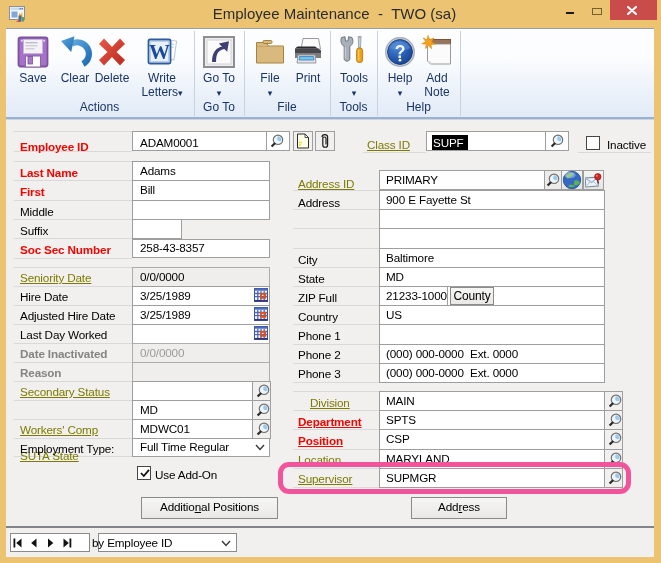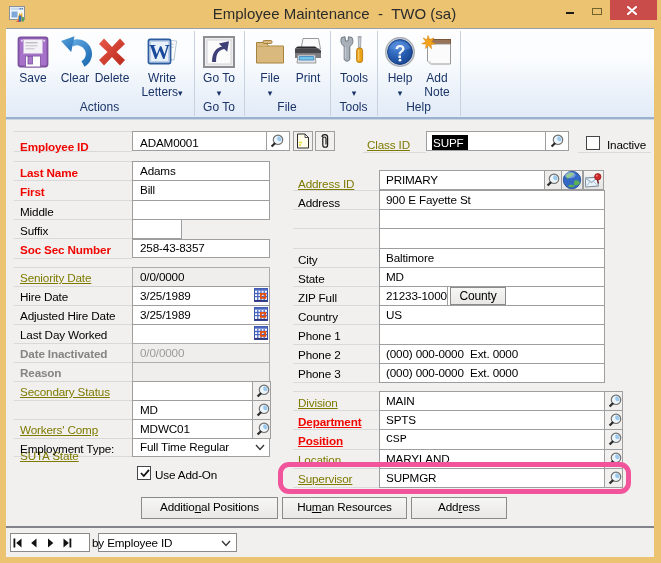--- a/index.html
+++ b/index.html
@@ -366,48 +366,48 @@
   <div class="lbl" style="left:298px;top:252px;">City</div>
   <div class="f" style="left:379px;top:248px;width:226px;height:20px;"></div>
   <div class="t" style="left:386px;top:251px;">Baltimore</div>
   <div class="lbl" style="left:298px;top:271px;">State</div>
   <div class="f" style="left:379px;top:267px;width:226px;height:20px;"></div>
   <div class="t" style="left:386px;top:270px;">MD</div>
   <div class="lbl" style="left:298px;top:290px;">ZIP Full</div>
   <div class="f" style="left:379px;top:286px;width:226px;height:20px;"></div>
   <div class="t" style="left:386px;top:289px;">21233-1000</div>
   <div class="abs" style="left:447px;top:286px;width:1px;height:20px;background:#9E9E9E;"></div>
-  <div class="btn" style="left:450px;top:287px;width:56px;height:18px;line-height:16px;font-size:12px;">County</div>
+  <div class="btn" style="left:450px;top:287px;width:44px;height:18px;line-height:16px;font-size:12px;">County</div>
   <div class="lbl" style="left:298px;top:309px;">Country</div>
   <div class="f" style="left:379px;top:305px;width:226px;height:20px;"></div>
   <div class="t" style="left:386px;top:308px;">US</div>
   <div class="lbl" style="left:298px;top:328px;">Phone 1</div>
   <div class="f" style="left:379px;top:324px;width:226px;height:21px;"></div>
   <div class="lbl" style="left:298px;top:347px;">Phone 2</div>
   <div class="f" style="left:379px;top:344px;width:226px;height:20px;"></div>
   <div class="t" style="left:386px;top:347px;">(000) 000-0000&nbsp; Ext. 0000</div>
   <div class="lbl" style="left:298px;top:366px;">Phone 3</div>
   <div class="f" style="left:379px;top:363px;width:226px;height:20px;"></div>
   <div class="t" style="left:386px;top:366px;">(000) 000-0000&nbsp; Ext. 0000</div>
 
   <div class="ln" style="left:293px;top:391px;width:86px;"></div>
   <div class="ln" style="left:293px;top:410px;width:86px;"></div>
   <div class="ln" style="left:293px;top:429px;width:86px;"></div>
   <div class="ln" style="left:293px;top:449px;width:86px;"></div>
   <div class="ln" style="left:293px;top:468px;width:86px;"></div>
   <div class="ln" style="left:293px;top:487px;width:86px;"></div>
-  <div class="lbll" style="left:298px;top:395px;text-align:right;">Division</div>
+  <div class="lbll" style="left:310px;top:395px;text-align:right;">Division</div>
   <div class="f" style="left:379px;top:391px;width:226px;height:20px;"></div>
   <div class="t" style="left:386px;top:394px;">MAIN</div>
   <div class="lblr" style="left:298px;top:414px;text-decoration:underline;">Department</div>
   <div class="f" style="left:379px;top:410px;width:226px;height:20px;"></div>
   <div class="t" style="left:386px;top:413px;">SPTS</div>
   <div class="lblr" style="left:298px;top:433px;text-decoration:underline;">Position</div>
   <div class="f" style="left:379px;top:429px;width:226px;height:21px;"></div>
-  <div class="t" style="left:386px;top:432px;font-family:Liberation Mono, monospace;">CSP</div>
+  <div class="t" style="left:386px;top:432px;">CSP</div>
   <div class="lbll" style="left:298px;top:452px;">Location</div>
   <div class="f" style="left:379px;top:449px;width:226px;height:20px;"></div>
   <div class="t" style="left:386px;top:452px;">MARYLAND</div>
   <div class="lbll" style="left:298px;top:471px;">Supervisor</div>
   <div class="f" style="left:379px;top:468px;width:226px;height:20px;"></div>
   <div class="t" style="left:386px;top:471px;">SUPMGR</div>
   <div class="lkp" style="left:604px;top:391px;width:19px;height:20px;"></div>
   <svg class="abs" style="left:607px;top:394px" width="16" height="15" viewBox="0 0 16 15">
     <circle cx="9" cy="5.8" r="4.7" fill="#EDF5FC" stroke="#70706E" stroke-width="1.2"></circle>
     <path d="M9.2 2.2 A 3.6 3.6 0 0 1 12.4 6.8 C10.6 7.6 8.6 6.9 8.2 5.2 C8 4 8.4 2.8 9.2 2.2 Z" fill="#9CC8EC"></path>
@@ -434,21 +434,20 @@
   <div class="lkp" style="left:604px;top:468px;width:19px;height:20px;"></div>
   <svg class="abs" style="left:607px;top:471px" width="16" height="15" viewBox="0 0 16 15">
     <circle cx="9" cy="5.8" r="4.7" fill="#EDF5FC" stroke="#70706E" stroke-width="1.2"></circle>
     <path d="M9.2 2.2 A 3.6 3.6 0 0 1 12.4 6.8 C10.6 7.6 8.6 6.9 8.2 5.2 C8 4 8.4 2.8 9.2 2.2 Z" fill="#9CC8EC"></path>
     <path d="M6.2 8.9 L2.6 12.6" stroke="#2A2A2A" stroke-width="2.2"></path>
   </svg>
 
   <div class="abs" style="left:278px;top:462px;width:353px;height:31.5px;border:5px solid #F2549B;border-radius:11px;box-sizing:border-box;"></div>
 
   <div class="btn" style="left:141px;top:497px;width:137px;">Additio<u>n</u>al Positions</div>
-  <div class="btn" style="left:282px;top:497px;width:125px;">Hu<u>m</u>an Resources</div>
   <div class="btn" style="left:411px;top:497px;width:96px;">Add<u>r</u>ess</div>
 
   <div class="abs" style="left:6px;top:526px;width:648px;height:1.5px;background:#83838B;"></div>
   <div class="f" style="left:10px;top:533px;width:80px;height:19px;border-color:#8A8A8A;"></div>
   <svg class="abs" style="left:10px;top:538px" width="80" height="10" viewBox="0 0 80 10">
     <rect x="3.5" y="0.5" width="1.8" height="9" fill="#111"></rect>
     <path d="M11.5 0.5 L6.2 5 L11.5 9.5 Z" fill="#111"></path>
     <path d="M26.5 0.5 L21.2 5 L26.5 9.5 Z" fill="#111"></path>
     <path d="M38 0.5 L43.3 5 L38 9.5 Z" fill="#111"></path>
     <path d="M53.5 0.5 L58.8 5 L53.5 9.5 Z" fill="#111"></path>

